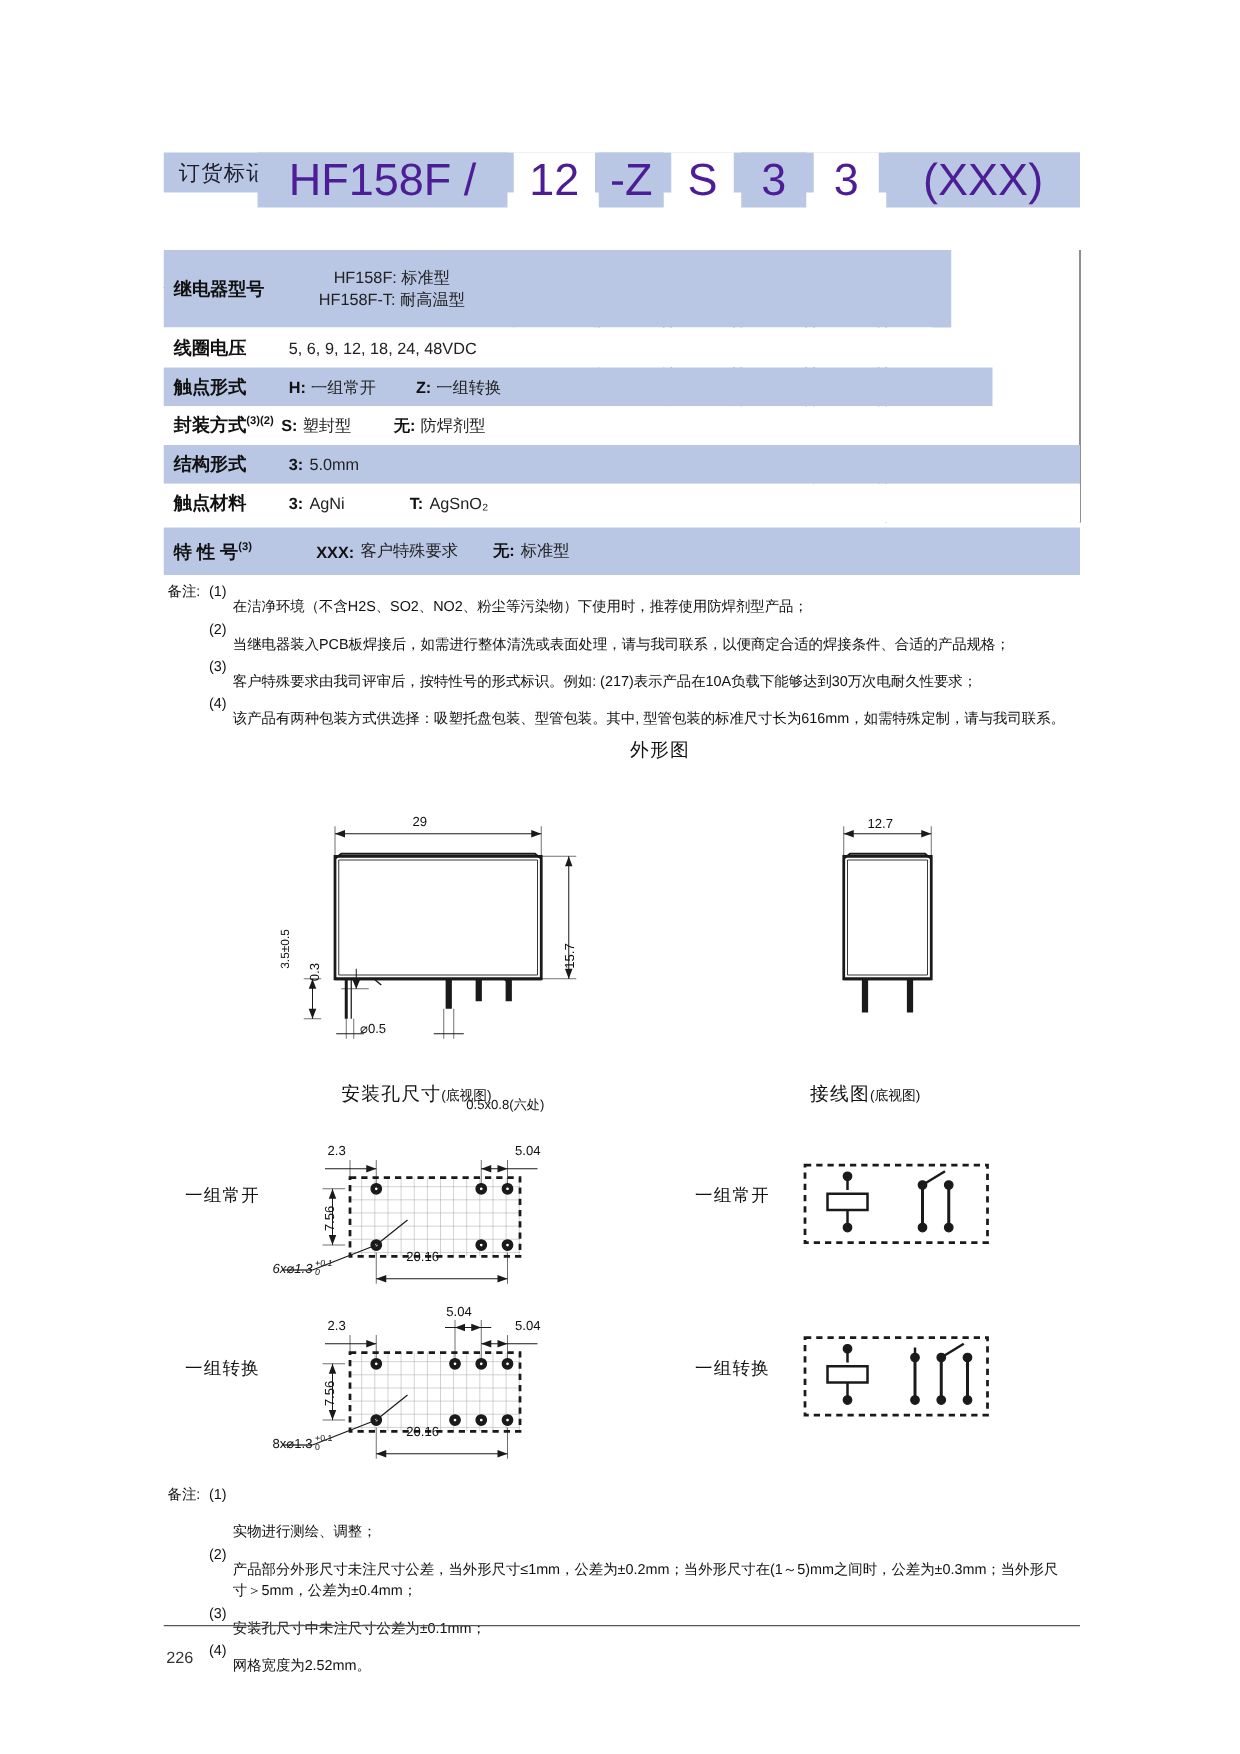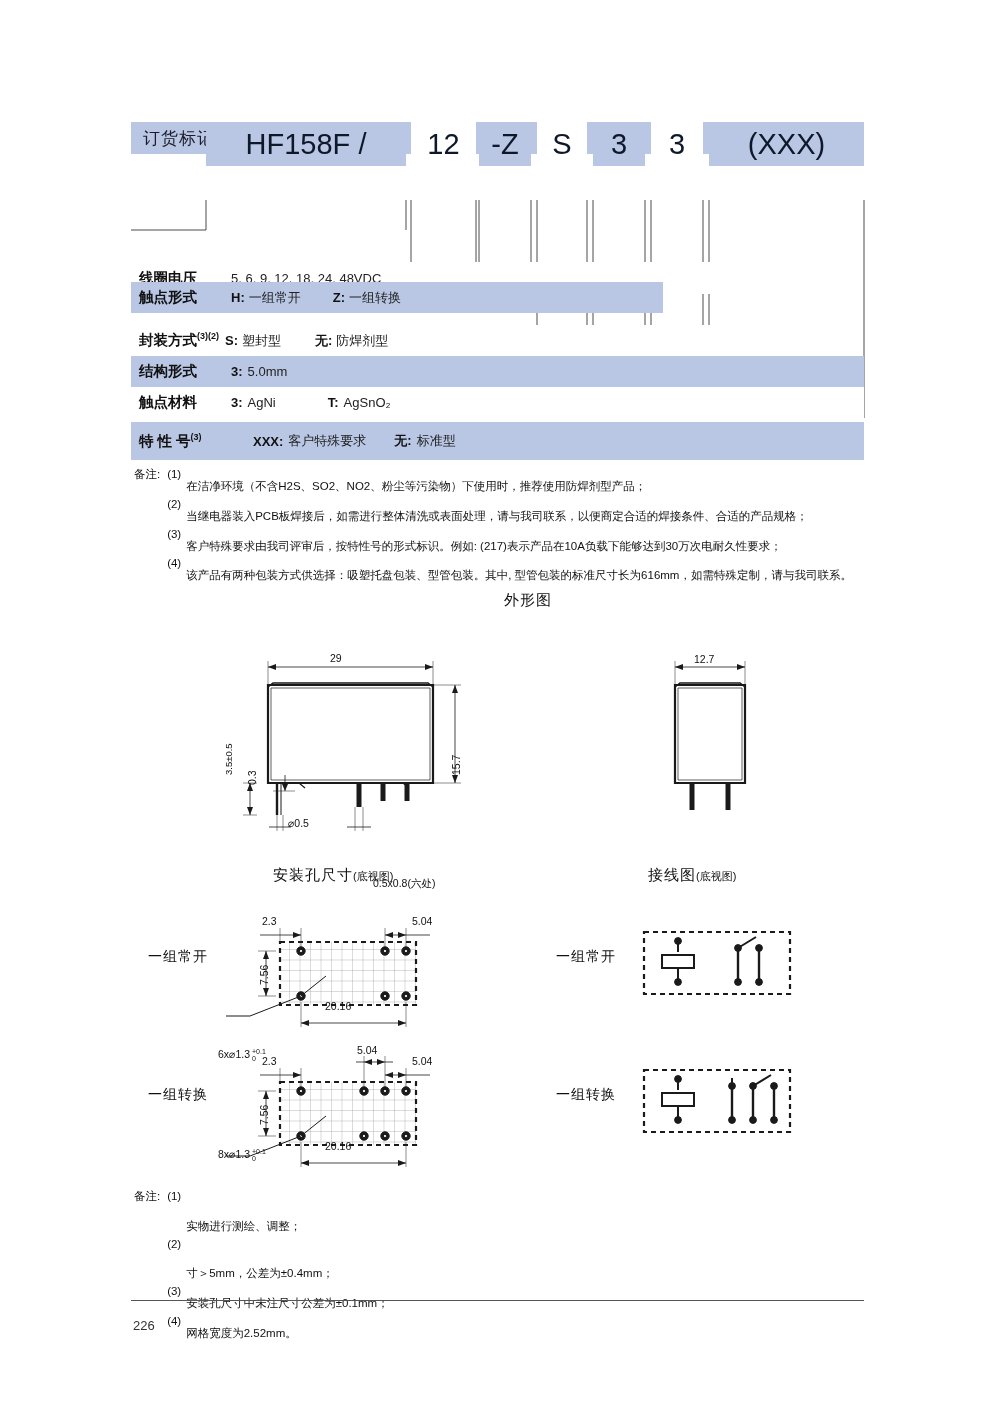--- a/index.html
+++ b/index.html
@@ -8,21 +8,21 @@
   .page{position:absolute;left:0;top:0;width:992px;height:1403px;background:#fff;}
 
   
   .band{position:absolute;background:#b9c7e4;display:flex;align-items:center;}
   .band .band-title{font-size:17px;color:#1b1b2b;padding-left:12px;letter-spacing:1px;}
   .band .band-unit{position:absolute;right:12px;bottom:4px;font-size:11px;color:#222;}
 
   
   #order-chart{position:absolute;left:131px;top:122px;width:733px;height:340px;}
   .codecell{position:absolute;top:0;height:44px;display:flex;align-items:center;
-            justify-content:center;font-size:29px;color:#0f172a;letter-spacing:0px;}
+            justify-content:center;font-size:36px;color:#4c1d95;letter-spacing:0px;}
   .codecell.blue{background:#b9c7e4;}
   .codecell.white{background:#fff;}
 
   .orow{position:absolute;left:0;height:31px;display:flex;align-items:center;}
   .orow .olabel{width:100px;padding-left:8px;font-size:14.5px;font-weight:bold;color:#111;
                 box-sizing:border-box;flex:none;}
   .orow .oval{font-size:13px;color:#222;display:flex;align-items:center;}
   .orow.blue{background:#b9c7e4;}
   .orow.white{background:#fff;}
   .sup{font-size:9px;vertical-align:super;font-weight:bold;}
@@ -83,27 +83,34 @@
         <path d="M520,78 L520,265"></path>
         <path d="M572,78 L572,265"></path>
         <path d="M578,78 L578,296"></path>
         <path d="M733,78 L733,296"></path>
 
         <path d="M0,108 L75,108"></path>
         <path d="M0,140 L280,140" stroke="none"></path>
       </g>
     </svg>
 
+    <div class="orow blue" style="top:78px;width:630px;height:62px;">
+      <span class="olabel">继电器型号</span>
+      <span class="oval two-line" style="padding-left:24px;">
+        <span>HF158F: 标准型</span>
+        <span>HF158F-T: 耐高温型</span>
+      </span>
+    </div>
 
     <div class="orow white" style="top:140px;width:614px;height:32px;">
       <span class="olabel">线圈电压</span>
       <span class="oval">5, 6, 9, 12, 18, 24, 48VDC</span>
     </div>
 
-    <div class="orow blue" style="top:160px;width:532px;height:31px;">
+    <div class="orow blue" style="top:172px;width:663px;height:31px;">
       <span class="olabel">触点形式</span>
       <span class="oval">
         <span class="bk">H:</span>
         <span style="margin-left:4px;">一组常开</span>
         <span class="bk" style="margin-left:32px;">Z:</span>
         <span style="margin-left:4px;">一组转换</span>
       </span>
     </div>
 
     <div class="orow white" style="top:203px;width:680px;height:31px;">
@@ -313,21 +320,21 @@
       <path d="M33,74 L33,99" stroke-width="0.5"></path>
       <path d="M138,74 L138,99" stroke-width="0.5"></path>
       <path d="M33,95 L41,92 L41,98 Z" fill="#1a1a1a" stroke="none"></path>
       <path d="M138,95 L130,92 L130,98 Z" fill="#1a1a1a" stroke="none"></path>
     </g>
   </svg>
   <div class="dim" style="left:262px;top:915px;">2.3</div>
   <div class="dim" style="left:412px;top:915px;">5.04</div>
   <div class="dimv" style="left:258px;top:985px;">7.56</div>
   <div class="dim" style="left:325px;top:1000px;">20.16</div>
-  <div class="dim" style="left:218px;top:1048px;">
+  <div class="dim" style="left:218px;top:1008px;font-style:italic;">
     <span>6x⌀1.3</span><span style="display:inline-block;vertical-align:middle;font-size:7px;line-height:1.05;margin-left:2px;">
       <span style="display:block;">+0.1</span>
       <span style="display:block;">0</span>
     </span>
   </div>
 
   <svg style="left:268px;top:1068px;width:200px;height:110px;">
     <defs>
       <pattern id="gridC" width="10.5" height="10.5" patternUnits="userSpaceOnUse">
         <path d="M10.5,0 L0,0 L0,10.5" fill="none" stroke="#9a9a9a" stroke-width="0.7"></path>
@@ -452,21 +459,21 @@
       <span class="nnum">(1)</span>
       <span class="ntxt">
         <br>
         <span>实物进行测绘、调整；</span>
       </span>
     </div>
     <div class="nrow">
       <span class="nlab" style="visibility:hidden;">备注:</span>
       <span class="nnum">(2)</span>
       <span class="ntxt">
-        <br>
+        <span>产品部分外形尺寸未注尺寸公差，当外形尺寸≤1mm，公差为±0.2mm；当外形尺寸在(1～5)mm之间时，公差为±0.3mm；当外形尺</span><br>
         <span>寸＞5mm，公差为±0.4mm；</span>
       </span>
     </div>
     <div class="nrow">
       <span class="nlab" style="visibility:hidden;">备注:</span>
       <span class="nnum">(3)</span>
       <span class="ntxt">安装孔尺寸中未注尺寸公差为±0.1mm；</span>
     </div>
     <div class="nrow">
       <span class="nlab" style="visibility:hidden;">备注:</span>

